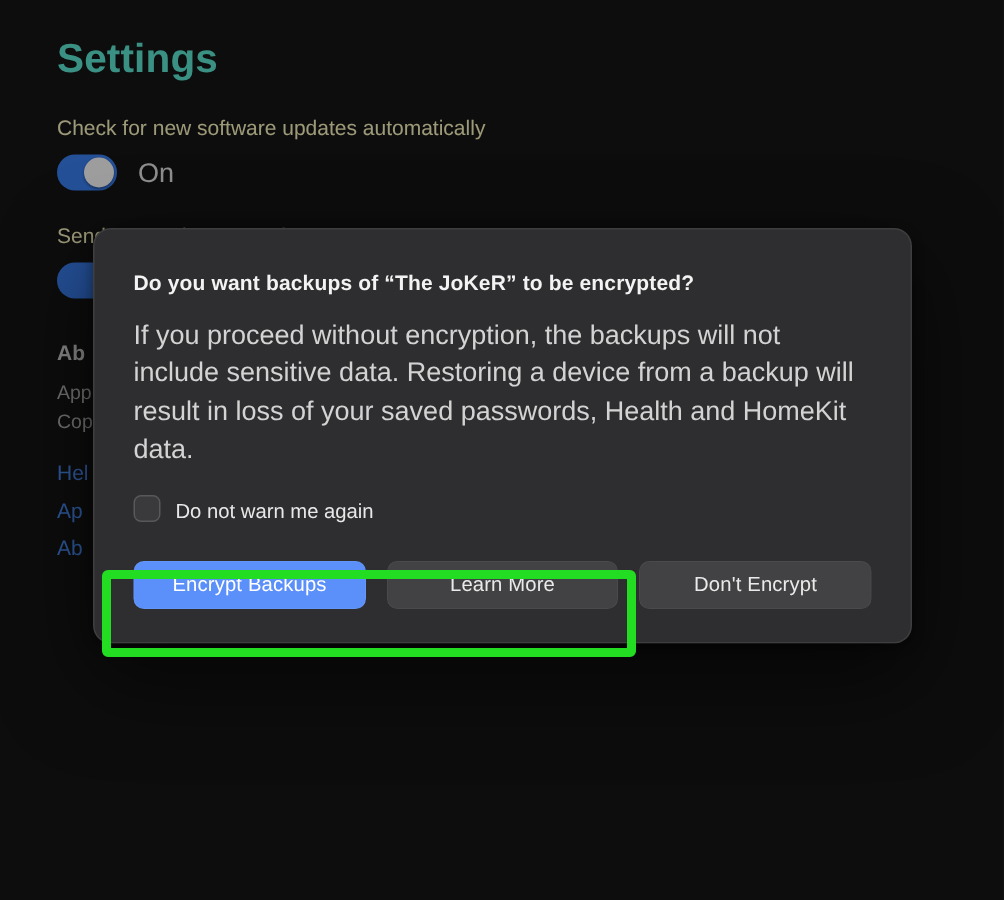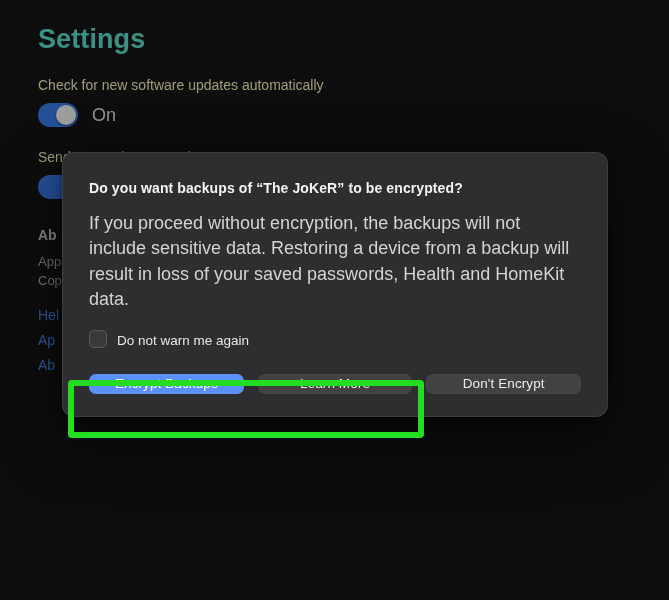--- a/index.html
+++ b/index.html
@@ -126,21 +126,21 @@
     font-size: 13.5px;
     color: #e8e8e8;
   }
   .button-row {
     display: flex;
     gap: 14px;
     position: relative;
   }
   .btn {
     flex: 1 1 0;
-    height: 20px;
+    height: 32px;
     border-radius: 7px;
     font-size: 13.5px;
     font-weight: 400;
     display: flex;
     align-items: center;
     justify-content: center;
     border: none;
     cursor: default;
     letter-spacing: 0.1px;
   }

